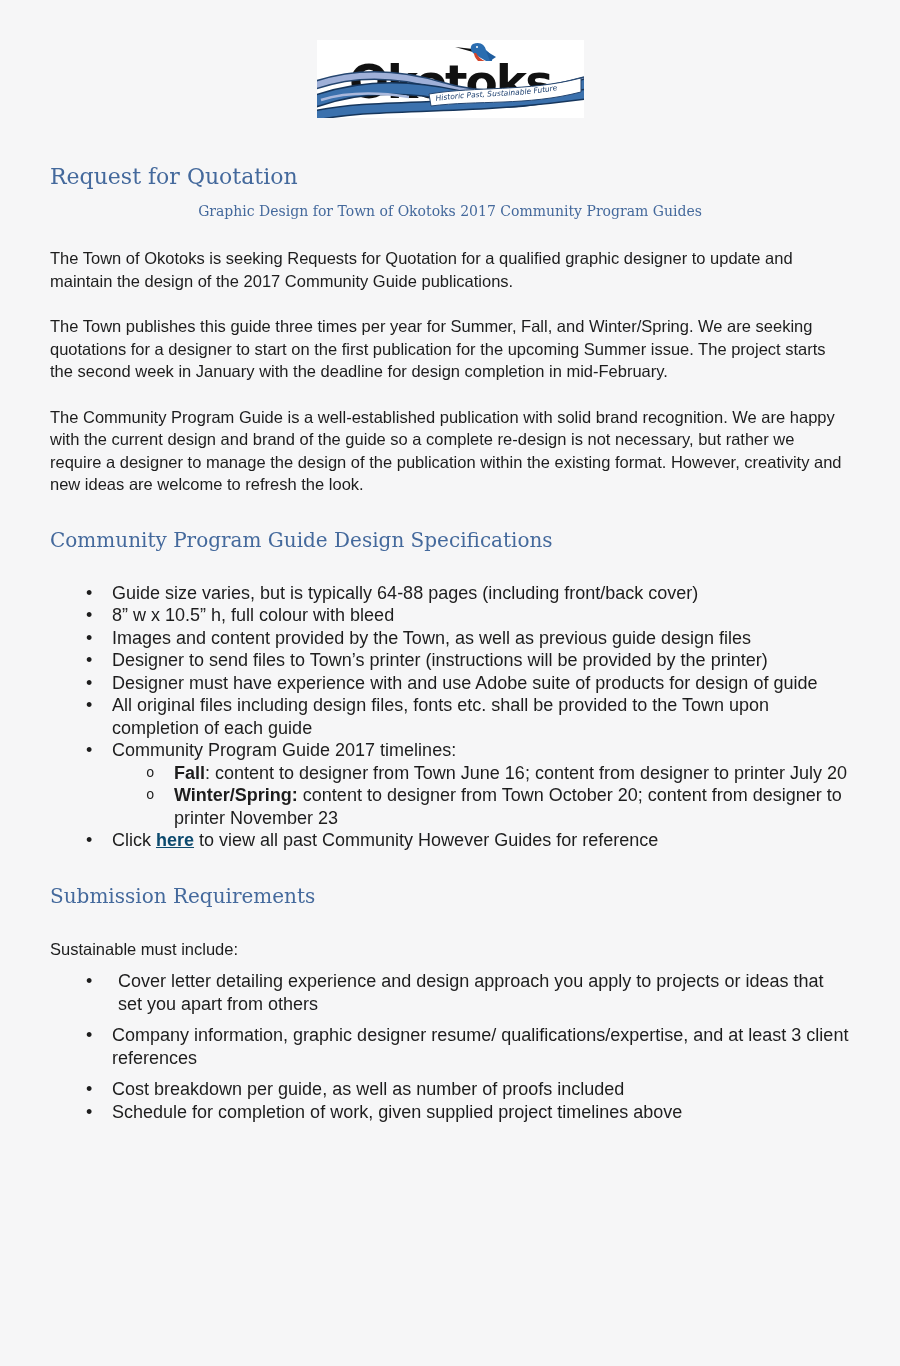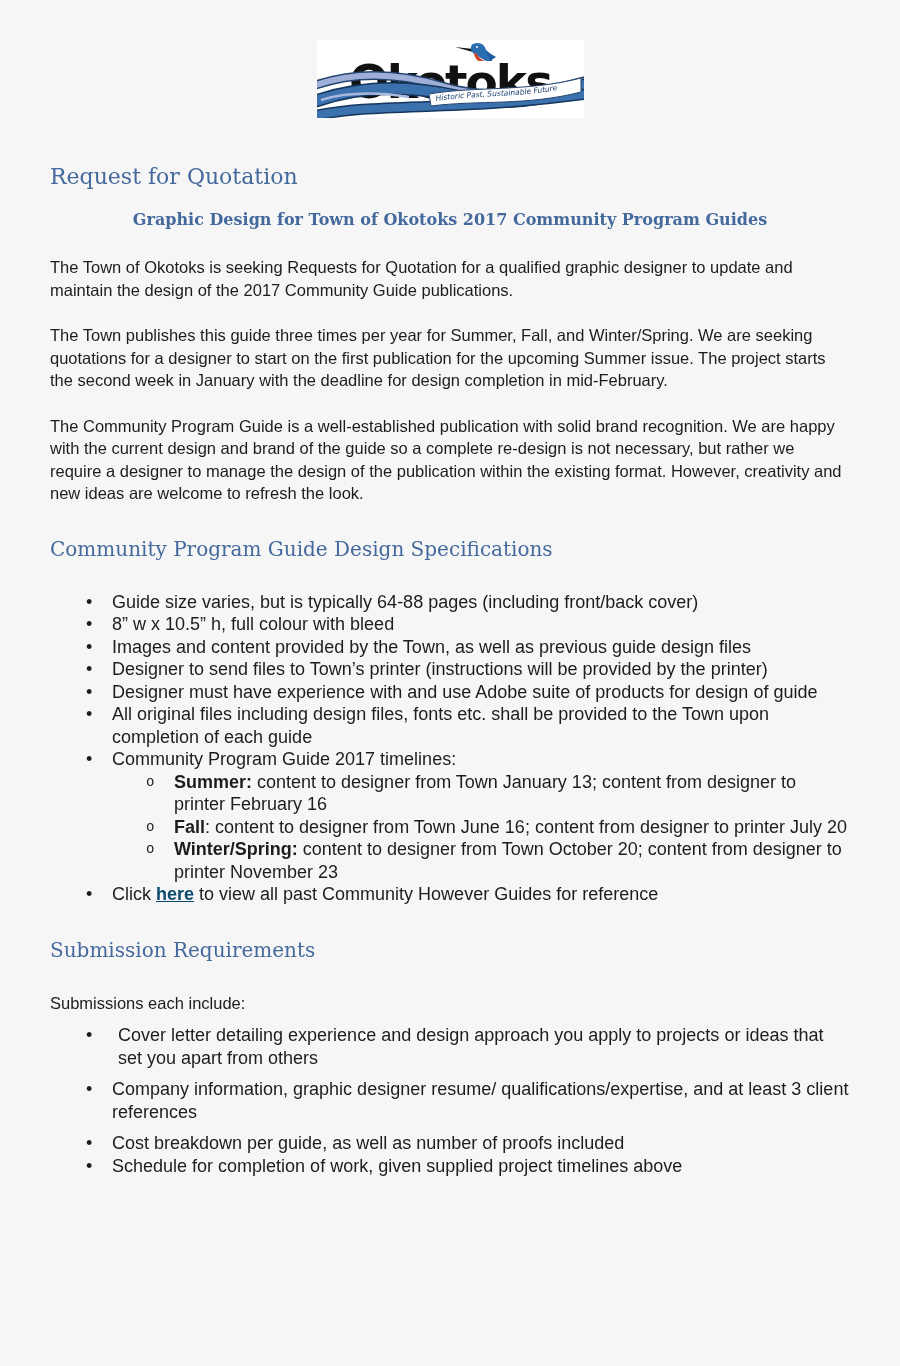--- a/index.html
+++ b/index.html
@@ -12,23 +12,23 @@
   }
   .page{padding:40px 50px 0 50px;width:800px;}
   .logo-wrap{width:267px;height:78px;margin:0 auto;}
   .logo-wrap svg{display:block;}
   h1.doc-title{
     font-family:"DejaVu Serif",serif;font-weight:normal;
     color:#44699c;font-size:22px;text-align:left;
     margin:46px 0 0 0;line-height:26px;
   }
   h2.doc-subtitle{
-    font-family:"DejaVu Serif",serif;font-weight:bold;
-    color:#44699c;font-size:16px;text-align:center;
-    margin:17px 0 0 0;line-height:26px;
+    font-family:"DejaVu Serif",serif;font-weight:normal;
+    color:#44699c;font-size:14px;text-align:center;
+    margin:8px 0 0 0;line-height:26px;
   }
   p.body-text{font-size:16.5px;line-height:22.5px;margin:23px 0;}
   h3.section-heading{
     font-family:"DejaVu Serif",serif;font-weight:normal;
     color:#44699c;font-size:20px;line-height:24px;
     margin:32px 0 0 0;
   }
   ul.l1{list-style:none;margin:30px 0 0 0;padding:0 0 0 36px;font-size:18px;line-height:22.5px;}
   ul.l1>li{position:relative;padding-left:26px;margin:0;}
   ul.l1>li::before{content:"\2022";position:absolute;left:0;top:0;}
@@ -95,33 +95,32 @@
   <ul class="l1">
     <li><span>Guide size varies, but is typically 64-88 pages (including front/back cover)</span></li>
     <li><span>8” w x 10.5” h, full colour with bleed</span></li>
     <li><span>Images and content provided by the Town, as well as previous guide design files</span></li>
     <li><span>Designer to send files to Town’s printer (instructions will be provided by the printer)</span></li>
     <li><span>Designer must have experience with and use Adobe suite of products for design of guide</span></li>
     <li><span>All original files including design files, fonts etc. shall be provided to the Town upon completion of each guide</span></li>
     <li>
       <span>Community Program Guide 2017 timelines:</span>
       <ul class="l2">
-        <li><b>Summer:</b><span> content to designer from Town January 13; content from designer to printer February 16</span></li>
         <li><b>Fall</b><span>: content to designer from Town June 16; content from designer to printer July 20</span></li>
         <li><b>Winter/Spring:</b><span> content to designer from Town October 20; content from designer to printer November 23</span></li>
       </ul>
     </li>
     <li>
       <span>Click </span><a class="doc-link">here</a><span> to view all past Community However Guides for reference</span>
     </li>
   </ul>
 
   <h3 class="section-heading">Submission Requirements</h3>
 
-  <p class="intro-text">Submissions each include:</p>
+  <p class="intro-text">Sustainable must include:</p>
 
   <ul class="l1 sub-req">
     <li class="gap first-pad"><span>Cover letter detailing experience and design approach you apply to projects or ideas that set you apart from others</span></li>
     <li class="gap"><span>Company information, graphic designer resume/ qualifications/expertise, and at least 3 client references</span></li>
     <li><span>Cost breakdown per guide, as well as number of proofs included</span></li>
     <li><span>Schedule for completion of work, given supplied project timelines above</span></li>
   </ul>
 
 </div>
 

